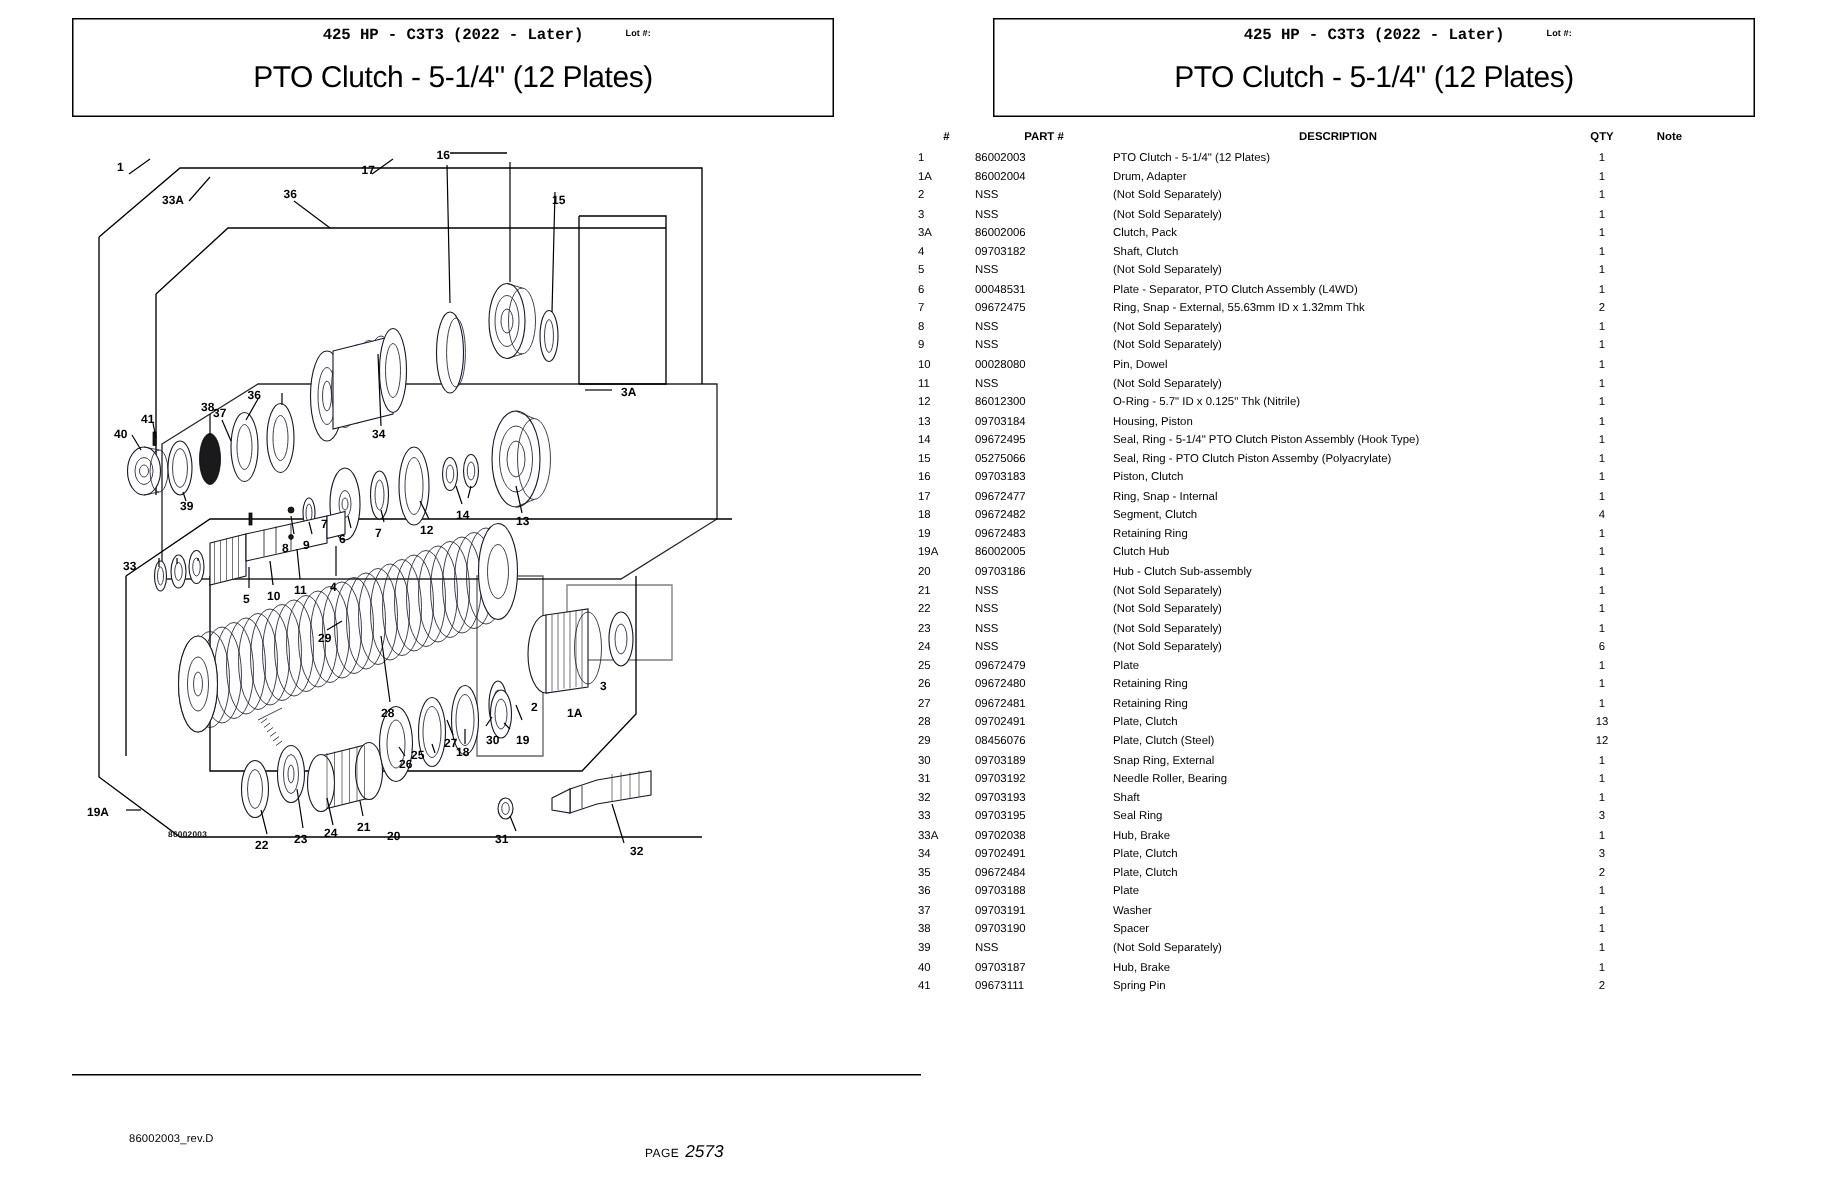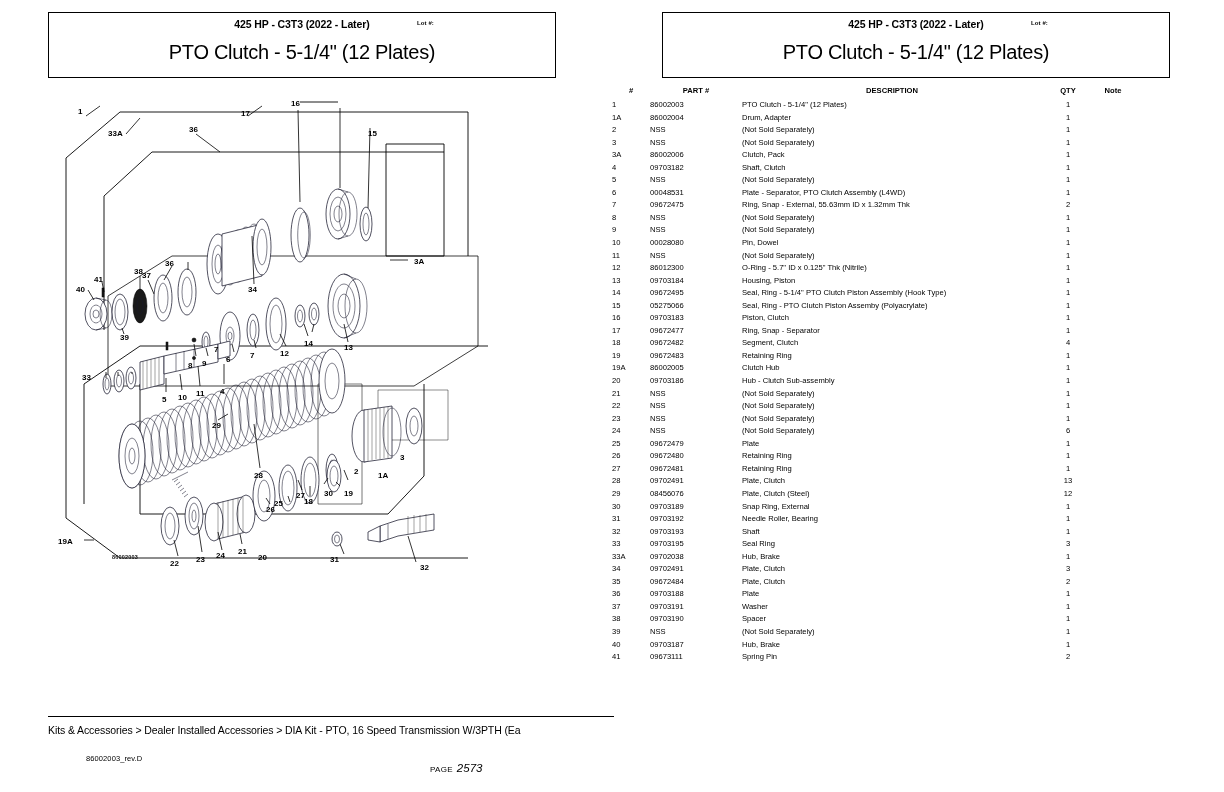--- a/index.html
+++ b/index.html
@@ -45,20 +45,21 @@
   }
   .header-model {
     position: absolute;
     top: 5px;
     left: 0;
     width: 100%;
     text-align: center;
     font-size: 10.5px;
     font-weight: bold;
     letter-spacing: -0.1px;
+    font-family: Liberation Mono, monospace;
   }
   .header-lot {
     position: absolute;
     top: 7px;
     left: 368px;
     font-size: 6px;
     font-weight: bold;
     letter-spacing: 0.1px;
   }
   .header-title {
@@ -521,21 +522,20 @@
           <text x="282" y="478" font-size="8">31</text>
           <text x="372" y="486" font-size="8">32</text>
           <text x="226" y="422" font-size="8">25</text>
           <text x="10" y="460" font-size="8">19A</text>
         </g>
       </svg>
       <div class="diagram-refnum">86002003</div>
     </div>
 
     <div class="footer-rule"></div>
-    <div class="breadcrumb">Kits &amp; Accessories &gt; Dealer Installed Accessories &gt; DIA Kit - PTO, 16 Speed Transmission W/3PTH (Ea</div>
     <div class="doc-rev">86002003_rev.D</div>
     <div class="page-num">
       <span class="pg-label">Page</span><span class="pg-value">2573</span>
     </div>
   </div>
 
   <div class="page page-right">
 
     <div class="header-box">
       <div class="header-model">425 HP - C3T3 (2022 - Later)</div>
@@ -684,21 +684,21 @@
             <tr>
               <td class="t-num">16</td>
               <td class="t-part">09703183</td>
               <td class="t-desc">Piston, Clutch</td>
               <td class="t-qty">1</td>
               <td class="t-note"></td>
             </tr>
             <tr>
               <td class="t-num">17</td>
               <td class="t-part">09672477</td>
-              <td class="t-desc">Ring, Snap - Separator</td>
+              <td class="t-desc">Ring, Snap - Internal</td>
               <td class="t-qty">1</td>
               <td class="t-note"></td>
             </tr>
             <tr>
               <td class="t-num">18</td>
               <td class="t-part">09672482</td>
               <td class="t-desc">Segment, Clutch</td>
               <td class="t-qty">4</td>
               <td class="t-note"></td>
             </tr>

